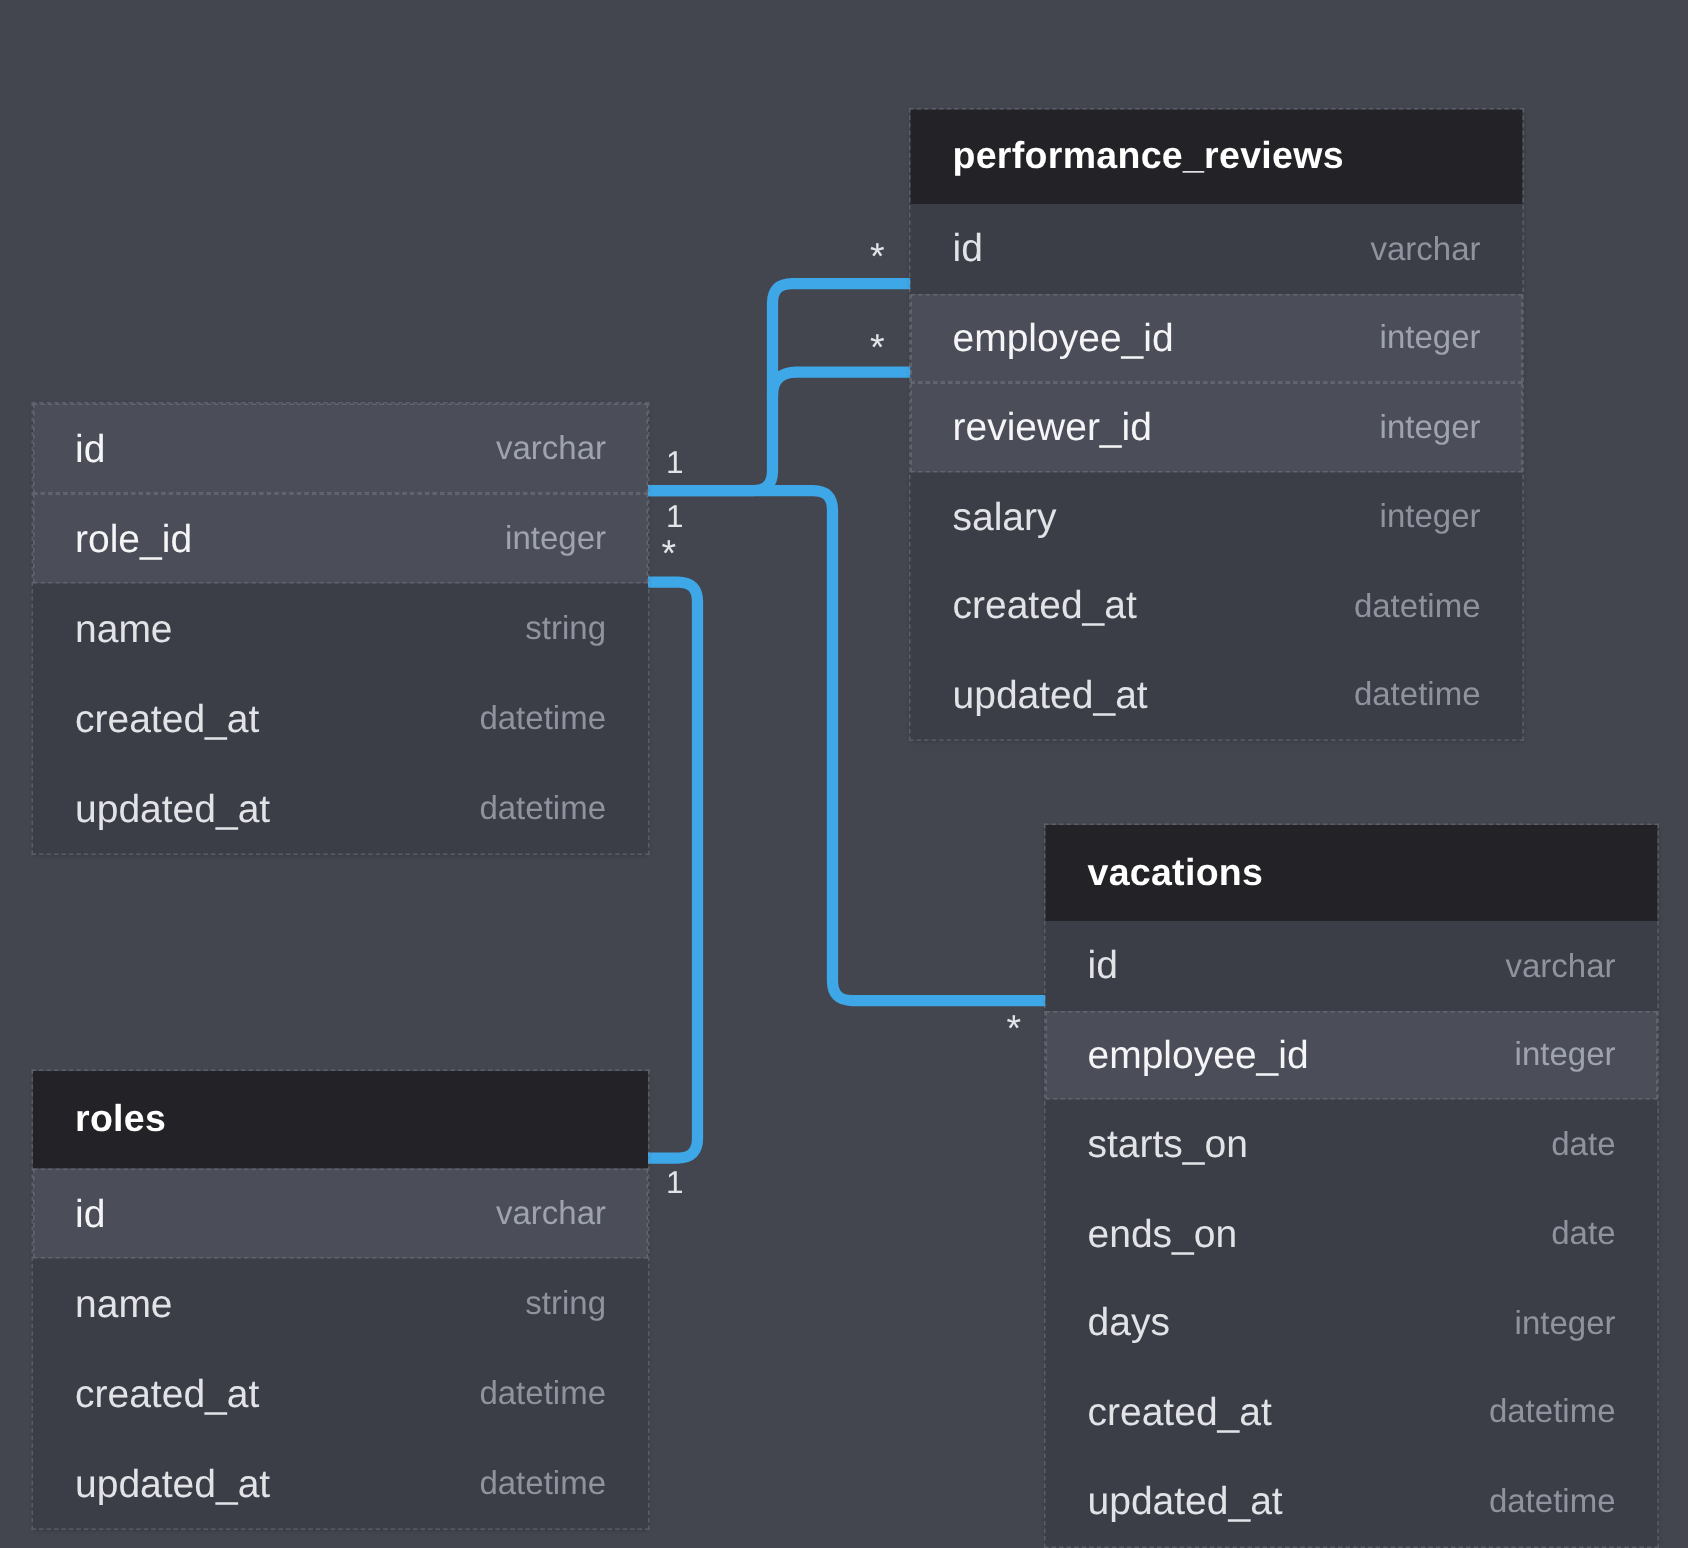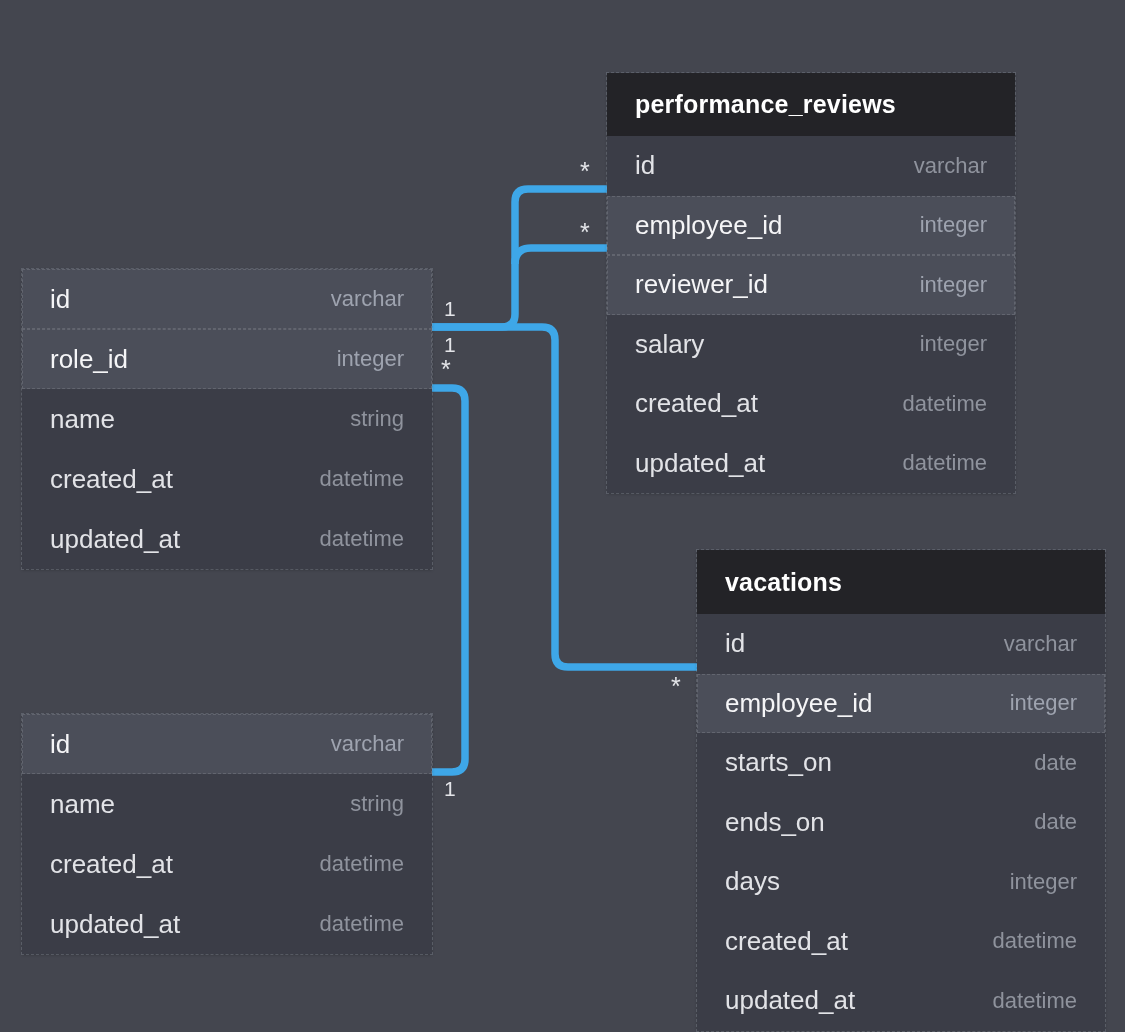--- a/index.html
+++ b/index.html
@@ -139,20 +139,23 @@
           <span class="f-type">datetime</span>
         </div>
         <div class="row">
           <span class="f-name">updated_at</span>
           <span class="f-type">datetime</span>
         </div>
       </div>
   </div>
 
   <div class="table t-roles">
+    <div class="t-header">
+      <span class="t-title">roles</span>
+    </div>
     <div class="t-rows">
         <div class="row hl">
           <span class="f-name">id</span>
           <span class="f-type">varchar</span>
         </div>
         <div class="row">
           <span class="f-name">name</span>
           <span class="f-type">string</span>
         </div>
         <div class="row">

